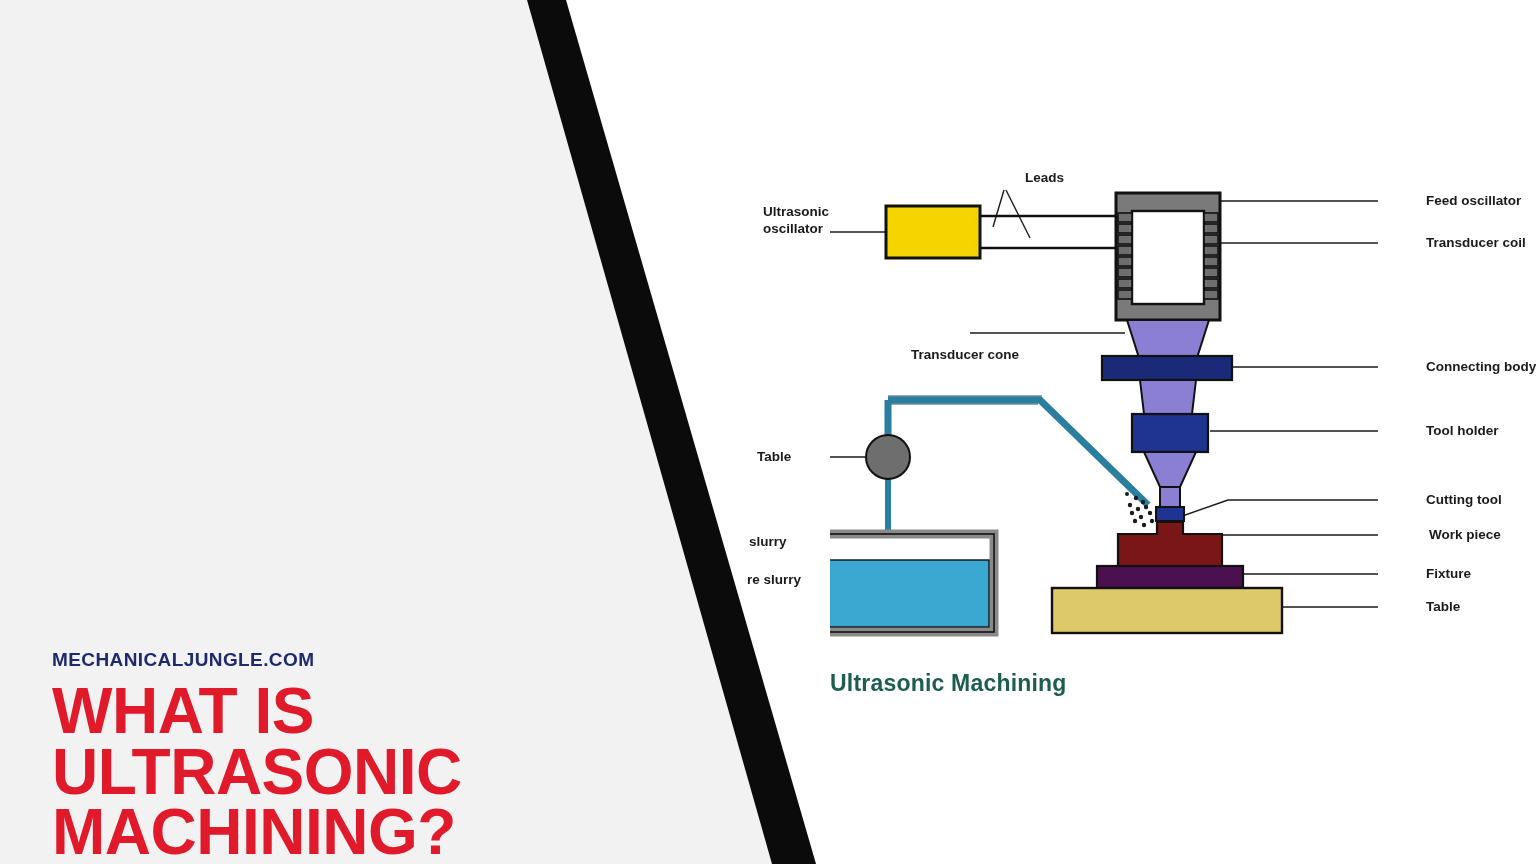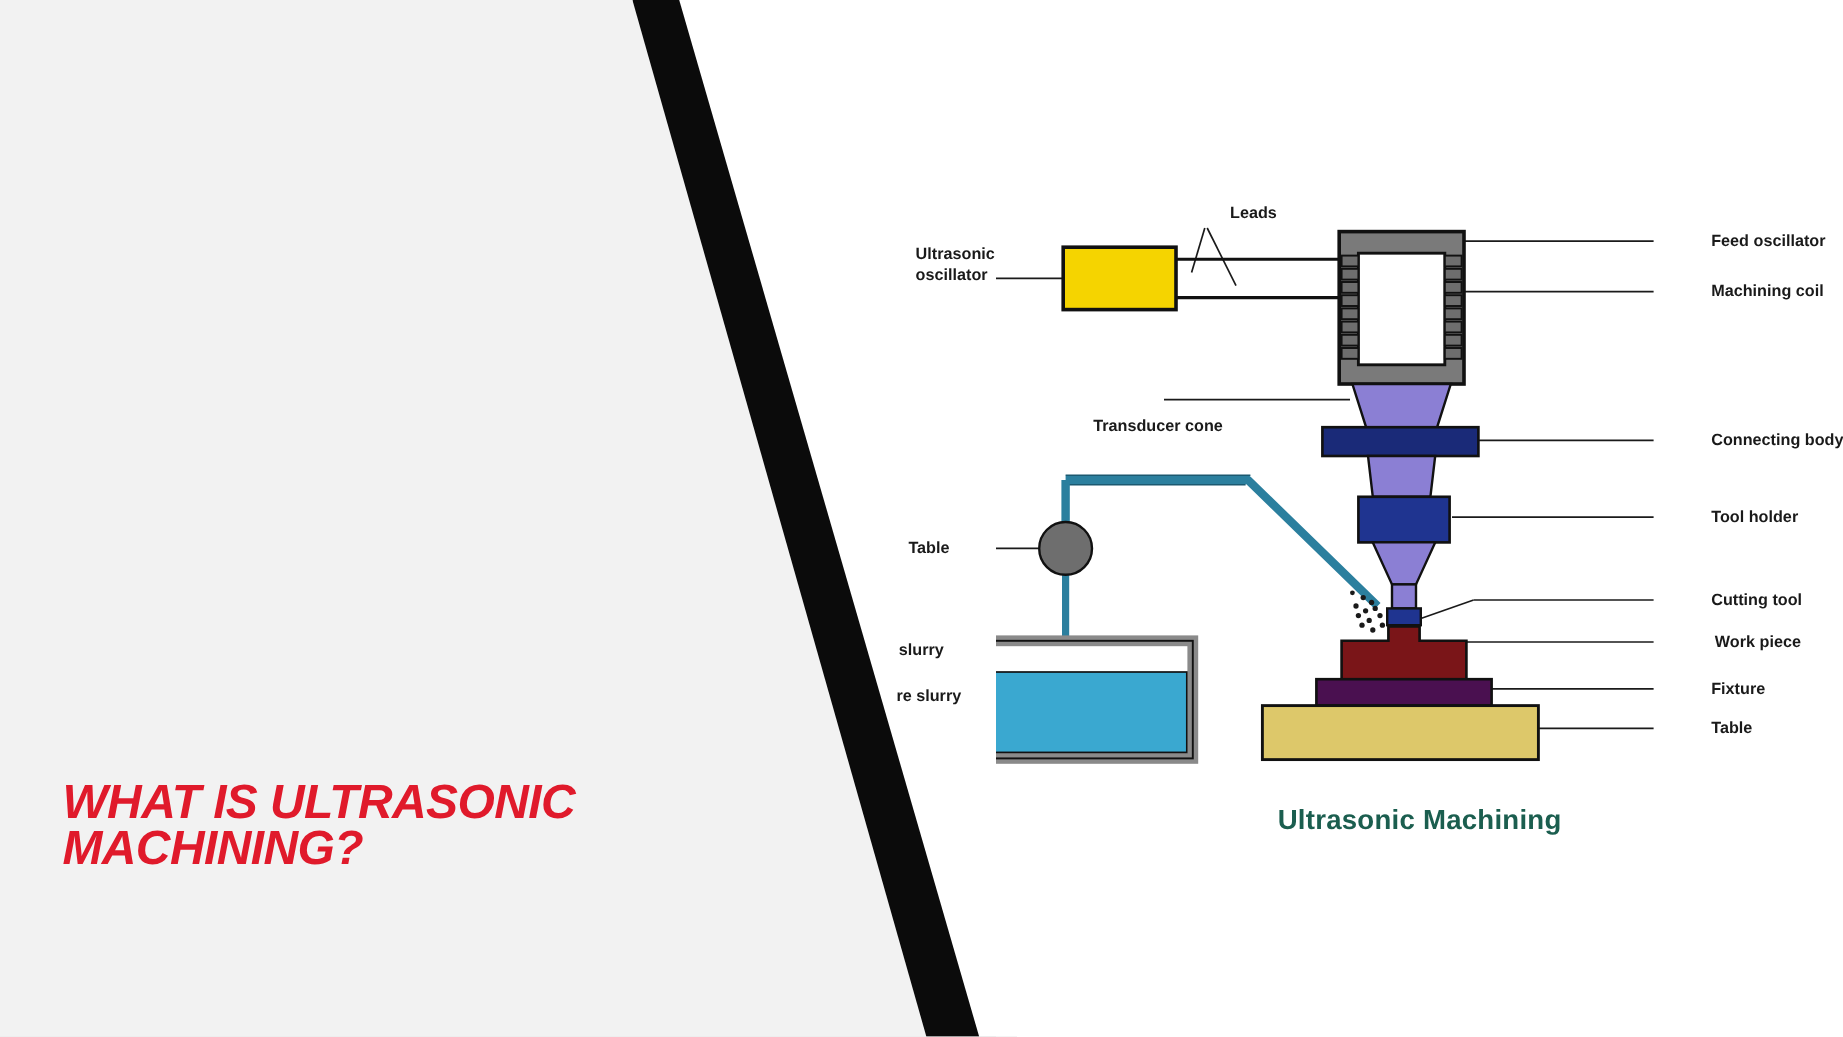--- a/index.html
+++ b/index.html
@@ -26,54 +26,54 @@
     -webkit-clip-path:polygon(527px 0, 566px 0, 816px 864px, 772px 864px);
   }
 
   #hero-text{position:absolute;left:52px;top:650px;width:600px;}
   #site-name{
     font-size:19px;font-weight:bold;letter-spacing:.4px;
     color:#1f2a6e;line-height:1.1;margin:0 0 10px 0;
   }
   #hero-title{
     margin:0;color:#e01a2b;
-    font-size:40px;font-weight:bold;line-height:.95;
+    font-size:64px;font-weight:bold;line-height:.95;
     letter-spacing:-0.5px;
-    font-style:italic;
   }
 
   
   #diagram-panel{
     position:absolute;left:830px;top:0;width:706px;height:864px;background:#ffffff;
   }
   #diagram-svg{position:absolute;left:0;top:0;}
 
   .dlabel{
     position:absolute;
     font-family:"Liberation Sans", sans-serif;
     font-size:13.5px;font-weight:bold;color:#1a1a1a;
     line-height:1.25;white-space:nowrap;padding-left:43px;
   }
   .dlabel.r{text-align:left;}
   .dlabel.l{text-align:left;}
 
   #caption{
-    position:absolute;left:0;top:670px;width:706px;text-align:center;
+    position:absolute;left:0;top:670px;width:706px;
     font-size:23px;font-weight:bold;color:#1b5e4f;letter-spacing:.2px;
   }
 </style>
 </head>
 <body>
 
 <div id="stage">
 
   <div id="left-panel"></div>
   <div id="black-wedge"></div>
 
   <div id="hero-text">
+    <div id="site-name">MECHANICALJUNGLE.COM</div>
     <h1 id="hero-title">WHAT IS ULTRASONIC MACHINING?</h1>
   </div>
 
   <div id="diagram-panel">
 
     <svg id="diagram-svg" width="706" height="864" viewBox="0 0 706 864">
 
       <g stroke="#1a1a1a" stroke-width="1.4" fill="none">
 
         <line x1="-25" y1="232" x2="56" y2="232"></line>
@@ -205,21 +205,21 @@
 
     <div class="dlabel l" style="left:-124px;top:534px;">
       <div>slurry</div>
     </div>
 
     <div class="dlabel l" style="left:-126px;top:572px;">
       <div>re slurry</div>
     </div>
 
     <div class="dlabel r" style="left:553px;top:193px;">Feed oscillator</div>
-    <div class="dlabel r" style="left:553px;top:235px;">Machining coil</div>
+    <div class="dlabel r" style="left:553px;top:235px;">Transducer coil</div>
     <div class="dlabel r" style="left:553px;top:359px;">Connecting body</div>
     <div class="dlabel r" style="left:553px;top:423px;">Tool holder</div>
     <div class="dlabel r" style="left:553px;top:492px;">Cutting tool</div>
     <div class="dlabel r" style="left:556px;top:527px;">Work piece</div>
     <div class="dlabel r" style="left:553px;top:566px;">Fixture</div>
     <div class="dlabel r" style="left:553px;top:599px;">Table</div>
 
     <div id="caption">Ultrasonic Machining</div>
   </div>
 </div>

